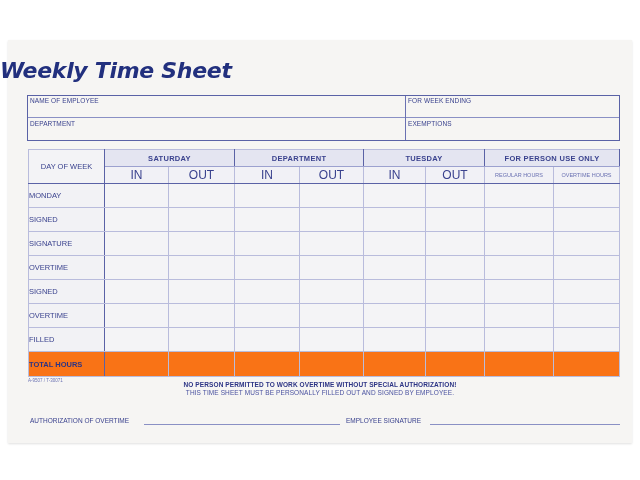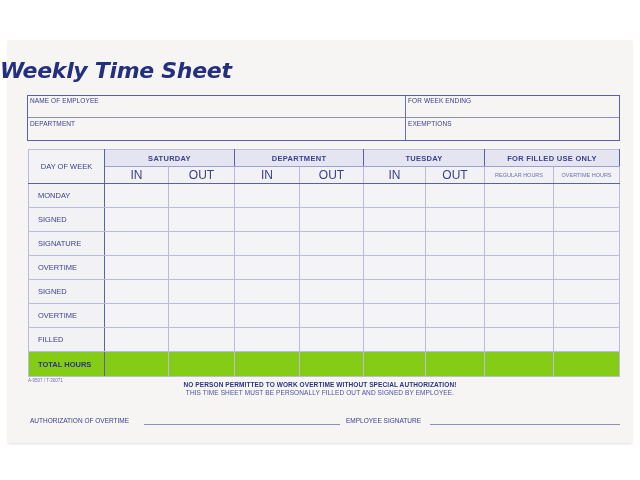--- a/index.html
+++ b/index.html
@@ -44,26 +44,26 @@
     table.ts th.sub {
       font-size: 12px; font-weight: normal; background: #f1f1f6; height: 16px;
       border-bottom: 1.5px solid #5a62a6;
     }
     table.ts th.sub.small { font-size: 5.5px; line-height: 6px; color: #6a71b2; }
     table.ts th.dow {
       font-size: 7.5px; font-weight: normal; background: #f3f3f6; 
       border-right: 1.5px solid #5a62a6; border-bottom: 1.5px solid #5a62a6;
     }
     table.ts td.day {
-      font-size: 7.5px; text-align: left; padding-left: 9px; background: #f2f2f5;
+      font-size: 7.5px; text-align: left; background: #f2f2f5;
       border-right: 1.5px solid #5a62a6; height: 23px;
     }
     table.ts td.cell { background: #f4f4f6; }
     table.ts td.sep { border-left: 1.5px solid #5a62a6; }
-    table.ts tr.total td { background: #84cc16; border-top: 1.5px solid #5a62a6; height: 24px; }
+    table.ts tr.total td { background: #f97316; border-top: 1.5px solid #5a62a6; height: 24px; }
     table.ts tr.total td.day { font-weight: bold; font-size: 7.5px; color: #2c3485; }
 
     .form-code { position: absolute; left: 28px; top: 378px; font-size: 4.5px; color: #6a71b2; }
     .notice1 {
       position: absolute; left: 0; width: 640px; top: 381px; text-align: center;
       font-size: 6.5px; font-weight: bold; color: #2c3485; letter-spacing: 0.1px;
     }
     .notice2 {
       position: absolute; left: 0; width: 640px; top: 389px; text-align: center;
       font-size: 6.5px; color: #4a52a0; letter-spacing: 0.1px;
@@ -102,21 +102,21 @@
       <col style="width:59px">
     <col style="width:69px">
       <col style="width:66px">
   </colgroup>
   <thead>
     <tr>
       <th class="dow" rowspan="2">DAY OF WEEK</th>
       <th class="group" colspan="2">SATURDAY</th>
       <th class="group" colspan="2">DEPARTMENT</th>
       <th class="group" colspan="2">TUESDAY</th>
-      <th class="group" colspan="2">FOR FILLED USE ONLY</th>
+      <th class="group" colspan="2">FOR PERSON USE ONLY</th>
     </tr>
     <tr>
       <th class="sub sep">IN</th>
       <th class="sub">OUT</th>
       <th class="sub sep">IN</th>
       <th class="sub">OUT</th>
       <th class="sub sep">IN</th>
       <th class="sub">OUT</th>
       <th class="sub small sep">REGULAR HOURS</th>
       <th class="sub small">OVERTIME HOURS</th>

